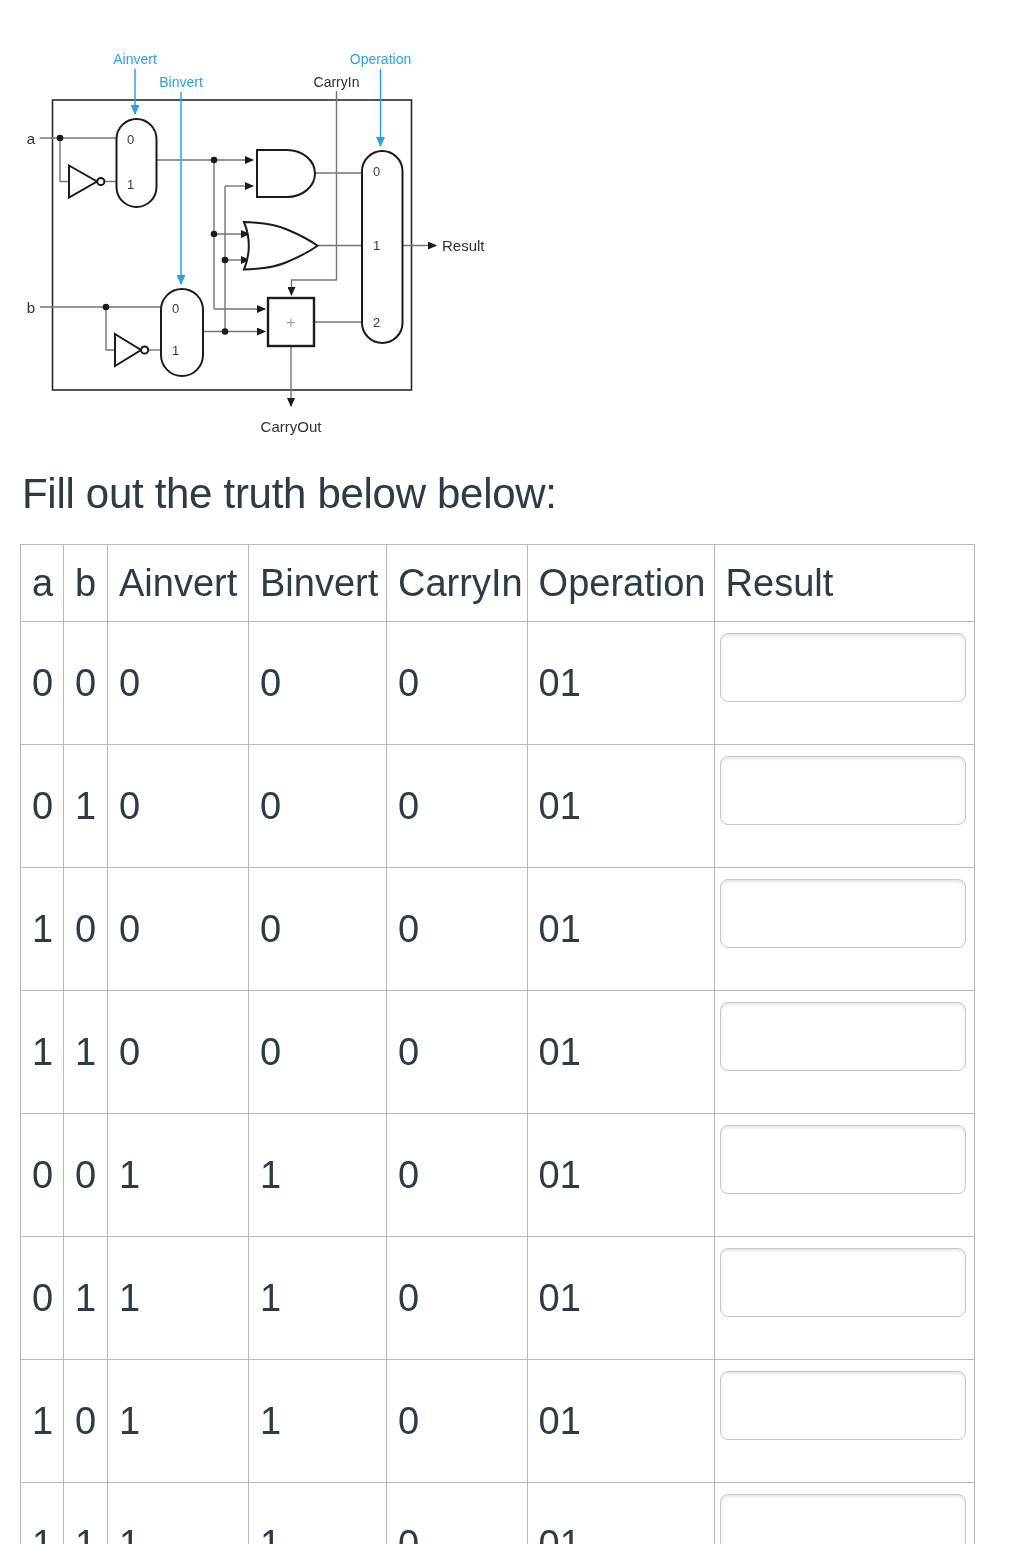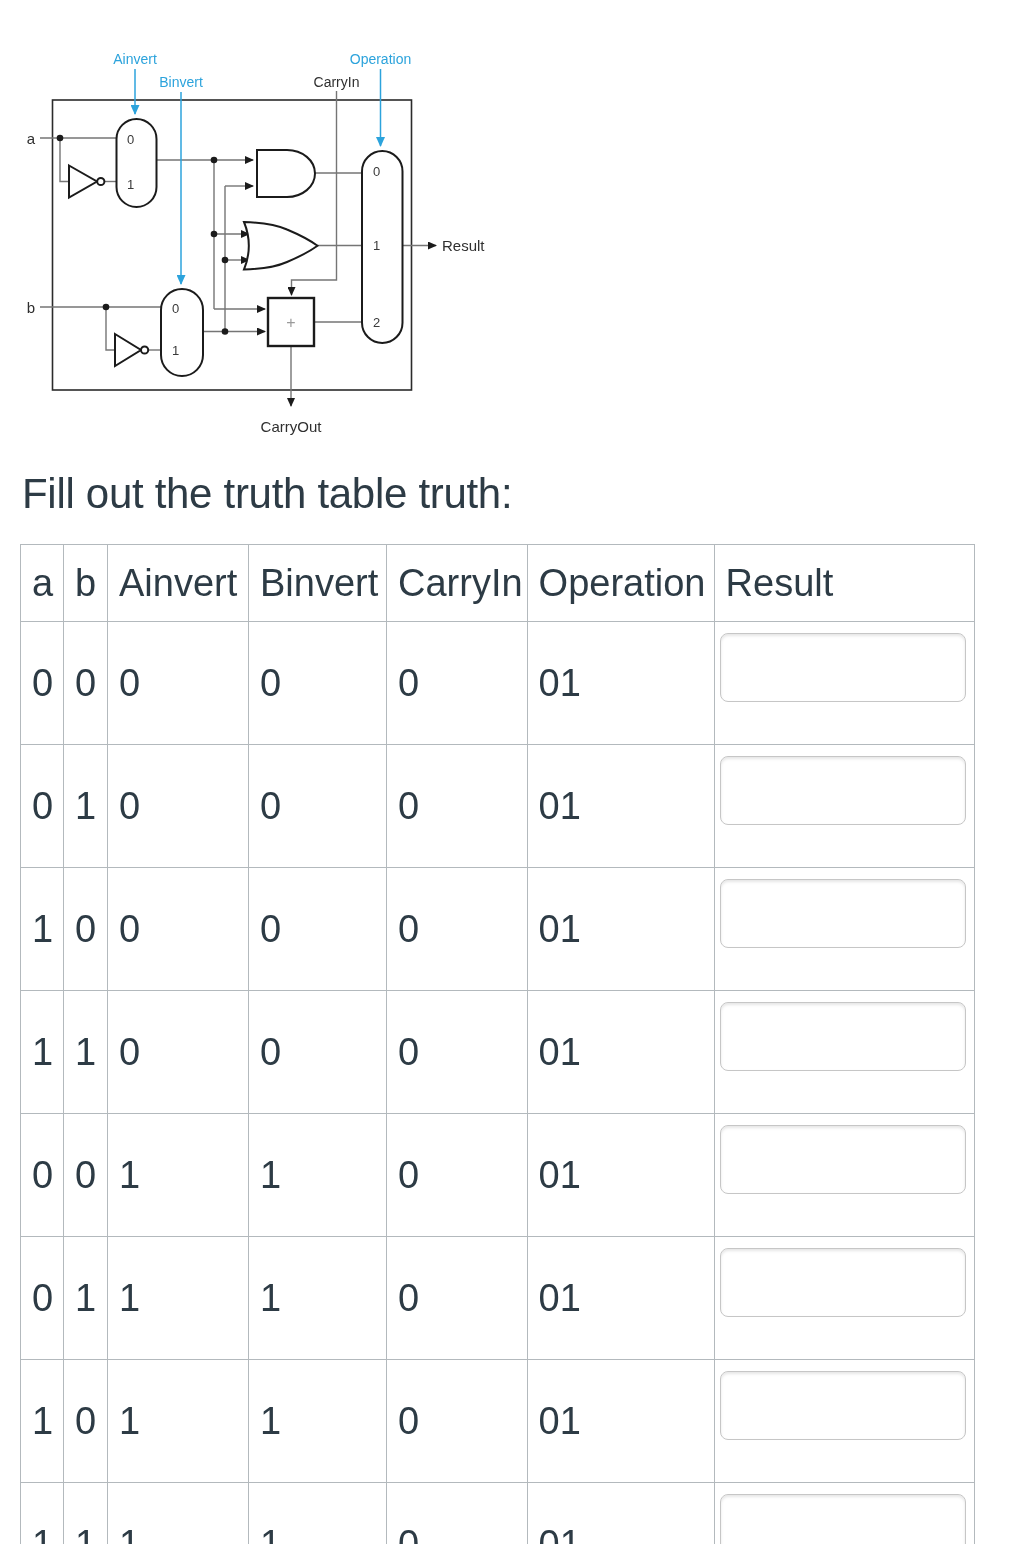--- a/index.html
+++ b/index.html
@@ -140,21 +140,21 @@
       <text x="175.5" y="312.5">0</text>
       <text x="175.5" y="354.5">1</text>
       <text x="376.5" y="176">0</text>
       <text x="376.5" y="250">1</text>
       <text x="376.5" y="326.5">2</text>
     </g>
     <text x="291" y="327.5" font-size="16" fill="#9a9a9a" text-anchor="middle">+</text>
   </svg>
 </div>
 
-<div class="instruction">Fill out the truth table truth:</div>
+<div class="instruction">Fill out the truth below below:</div>
 
 <table class="truth">
   <colgroup>
     <col style="width:43px">
       <col style="width:44px">
       <col style="width:141px">
       <col style="width:138px">
     <col style="width:140px">
       <col style="width:187px">
       <col style="width:260px">

